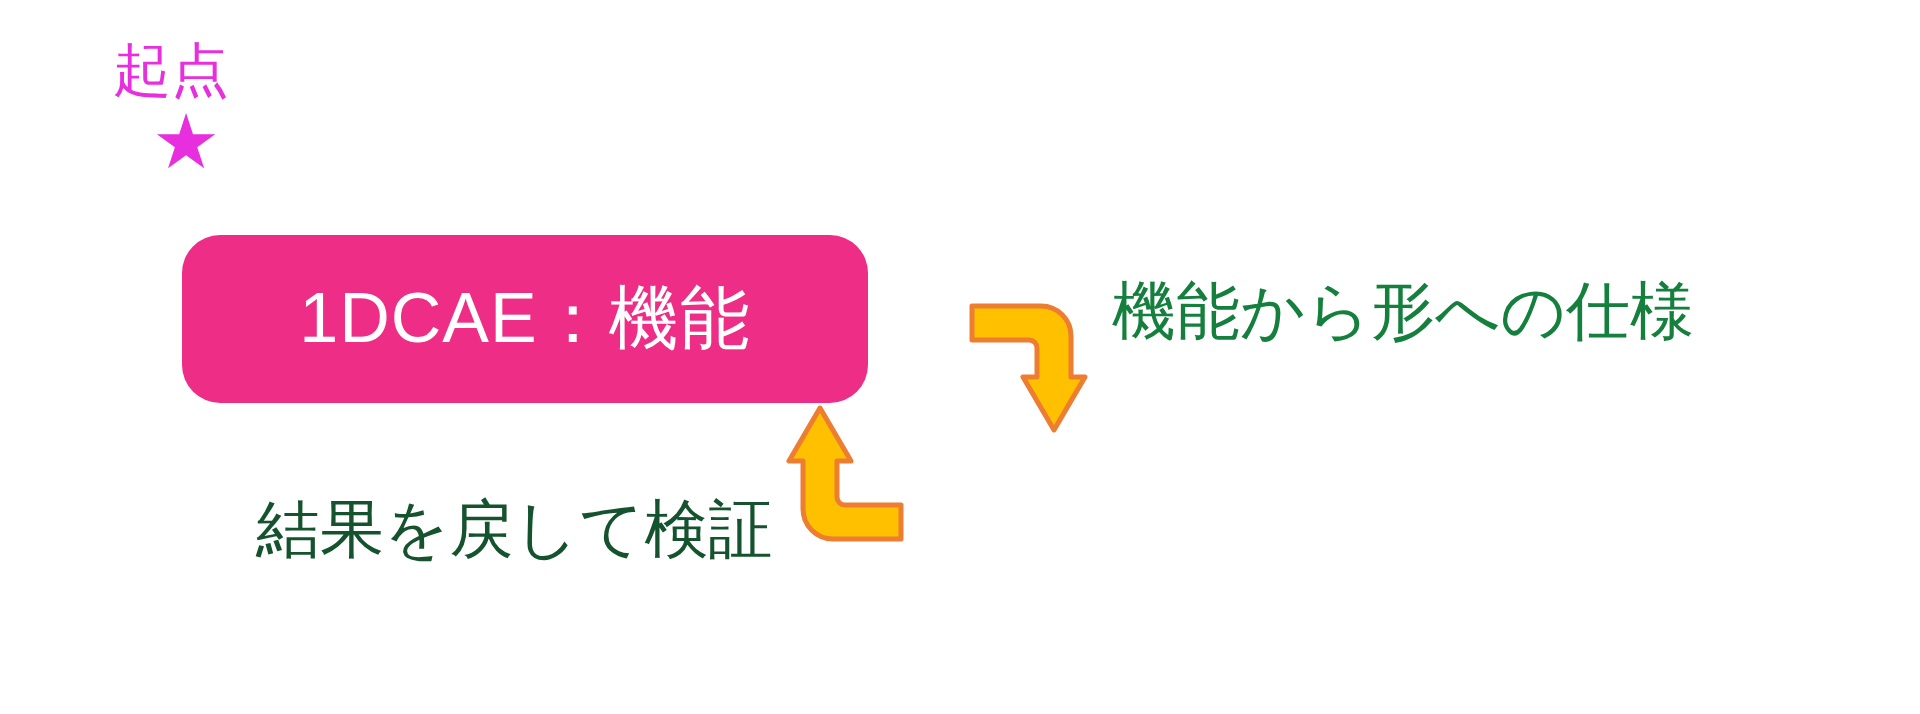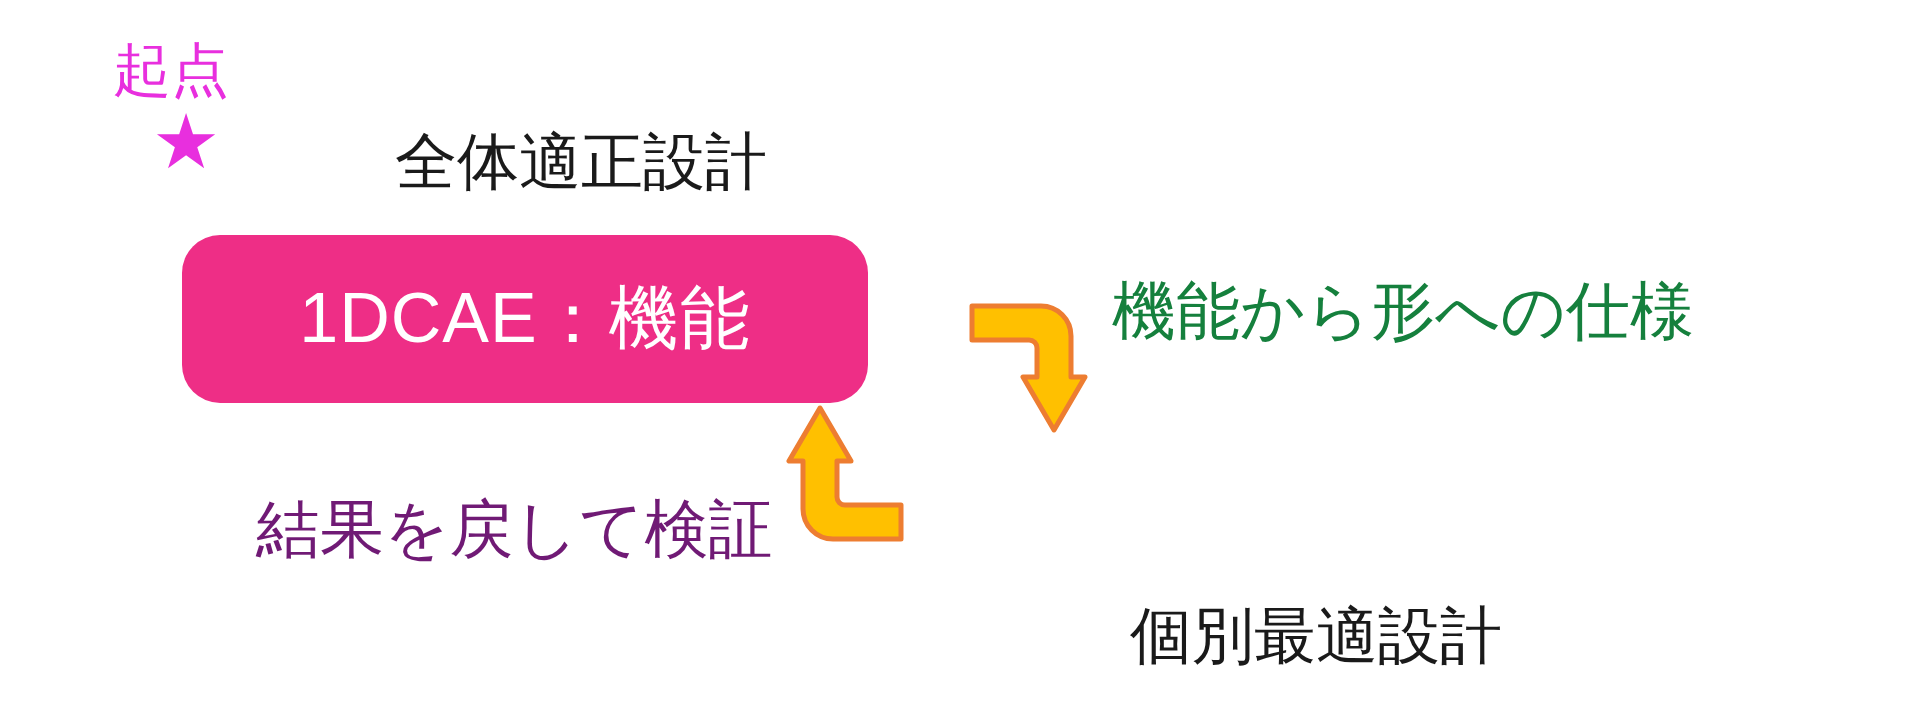--- a/index.html
+++ b/index.html
@@ -53,23 +53,21 @@
              L 1054 430 L 1023 377 L 1037 377 L 1037 348 A 8 8 0 0 0 1029 340
              L 972 340 Z" fill="#FFC000" stroke="#ED7D31"></path>
     <path stroke-width="5" stroke-linejoin="round" d="M 901 505 L 845 505 A 8 8 0 0 1 837 497 L 837 461 L 851 461
              L 820 408 L 789 461 L 803 461 L 803 509 A 30 30 0 0 0 833 539
              L 901 539 Z" fill="#FFC000" stroke="#ED7D31"></path>
   </svg>
 
   <div id="origin-label" class="abs label" style="color: rgb(232, 47, 222);">起点</div>
   <div id="origin-star" class="abs label" style="color: rgb(232, 47, 222);">★</div>
 
-  <div id="top-caption" class="abs label" style="color: rgb(26, 26, 26);">全体適正設計</div>
-  <div id="bottom-caption" class="abs label" style="color: rgb(26, 26, 26);">個別最適設計</div>
 
   <div id="pink-box" class="abs flow-box" style="background-color: rgb(238, 46, 134); color: rgb(255, 255, 255);">
     <span>1DCAE：機能</span>
   </div>
 
   <div id="arrow-label-forward" class="abs label" style="color: #15803d; font-family: Liberation Serif, serif;">機能から形への仕様</div>
-  <div id="arrow-label-return" class="abs label" style="color: #701a75;">結果を戻して検証</div>
+  <div id="arrow-label-return" class="abs label" style="color: #14532d;">結果を戻して検証</div>
 
 </div>
 
 </body></html>

